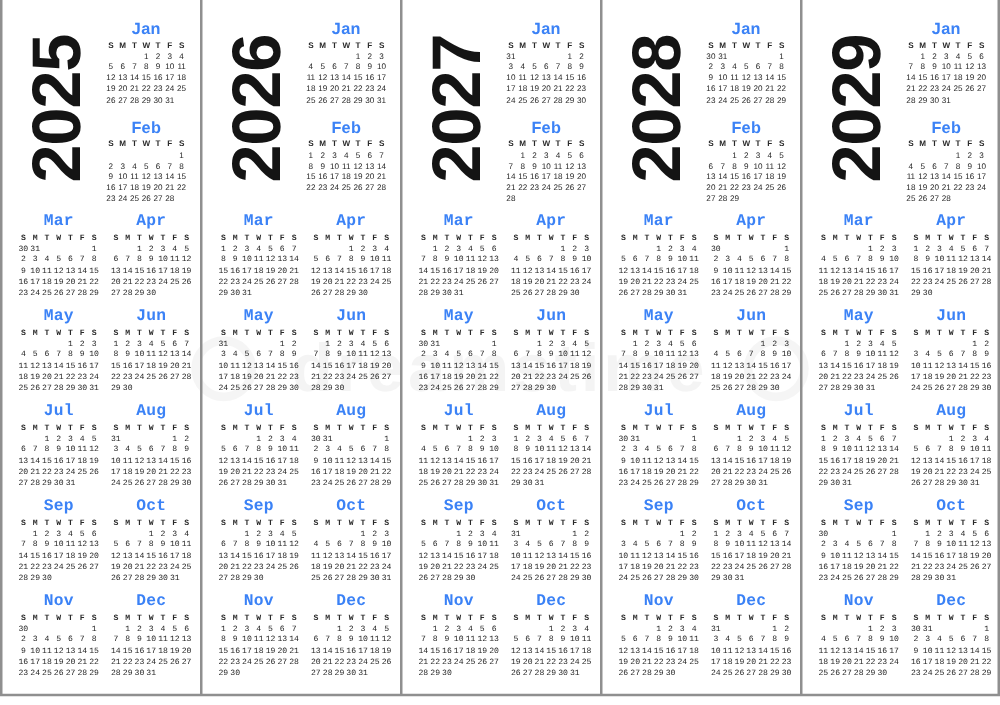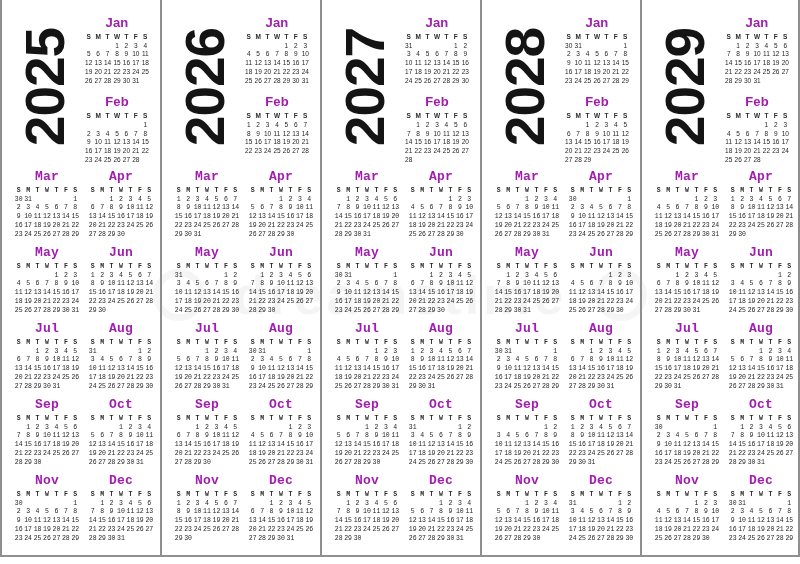--- a/index.html
+++ b/index.html
@@ -21,21 +21,21 @@
     transform: rotate(-90deg); font-size: 55px; font-weight: 700;
     line-height: 62px; text-align: center; letter-spacing: -1px; color: #141414;
     white-space: nowrap;
   }
   .stack { margin-left: 8px; display: flex; flex-direction: column; }
   .stack .month { margin-bottom: 6px; }
 
   .mrow { display: flex; height: 76px; font-family: Liberation Mono, monospace; }
   .mrow .month + .month { margin-left: 8px; }
   .month { width: 66px; flex: none; }
-  .mname { font-size: 13px; font-weight: 700; text-align: center; margin: 3px 0 3px; letter-spacing: .2px; color:#a21caf; }
+  .mname { font-size: 13px; font-weight: 700; text-align: center; margin: 3px 0 3px; letter-spacing: .2px; color:#3b82f6; }
   .mgrid { display: grid; grid-template-columns: repeat(7, 1fr); }
   .cell { font-size: 6.5px; line-height: 8.7px; text-align: center; white-space: nowrap; }
   .hd { font-weight: 700; color: #2a2a2a; }
   .dt { color: #262626; font-weight: 400; }
 
   .wm { position: absolute; left: 0; top: 256px; width: 800px; height: 78px;
         display: flex; align-items: center; justify-content: center; gap: 28px;
         pointer-events: none; }
   .wm-circle { width: 52px; height: 52px; border: 7px solid rgba(0,0,0,0.040); border-radius: 50%; flex: none; }
   .wm-text { font-size: 54px; font-weight: 700; color: rgba(0,0,0,0.045); letter-spacing: 3px; }

